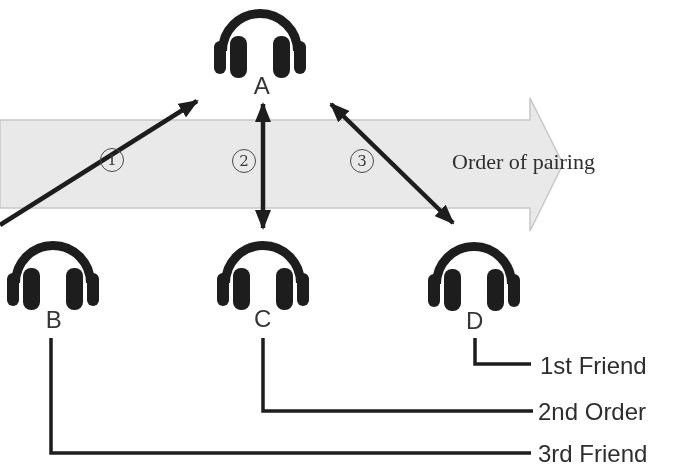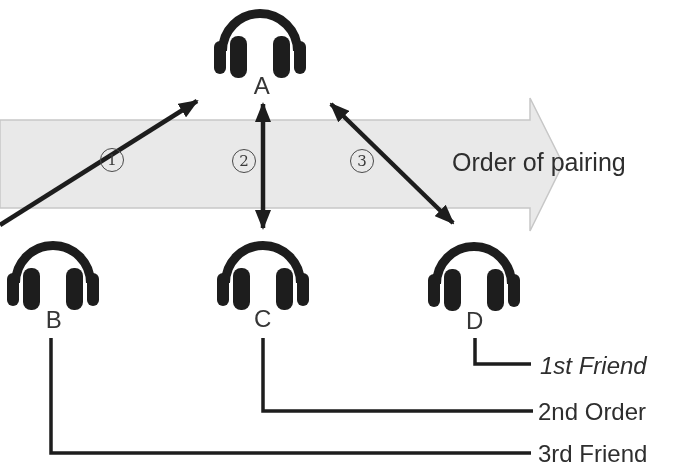--- a/index.html
+++ b/index.html
@@ -41,23 +41,24 @@
     font-family: "DejaVu Serif", serif;
     font-size: 15px;
     color: #3a3a3a;
     background: transparent;
     box-sizing: border-box;
   }
   .banner-label {
     position: absolute;
     left: 452px; top: 162px;
     transform: translateY(-50%);
-    font-size: 25px;
+    font-size: 22px;
     color: #2e2e2e;
     white-space: nowrap;
+    font-family: Liberation Serif, serif;
   }
   .friend-label {
     position: absolute;
     transform: translateY(-50%);
     font-size: 24px;
     color: #2e2e2e;
     white-space: nowrap;
   }
 </style>
 </head>
@@ -133,17 +134,17 @@
   </div>
   <div class="circled-num" style="left:244px; top:161px;">
     <span>2</span>
   </div>
   <div class="circled-num" style="left:362px; top:161px;">
     <span>3</span>
   </div>
 
   <div class="banner-label">Order of pairing</div>
 
-  <div class="friend-label" style="left:540px; top:366px;font-style:italic;">1st Friend</div>
+  <div class="friend-label" style="left:540px; top:366px;">1st Friend</div>
   <div class="friend-label" style="left:538px; top:412px;">2nd Order</div>
   <div class="friend-label" style="left:538px; top:454px;text-align:right;">3rd Friend</div>
 
 </div>
 
 </body></html>

